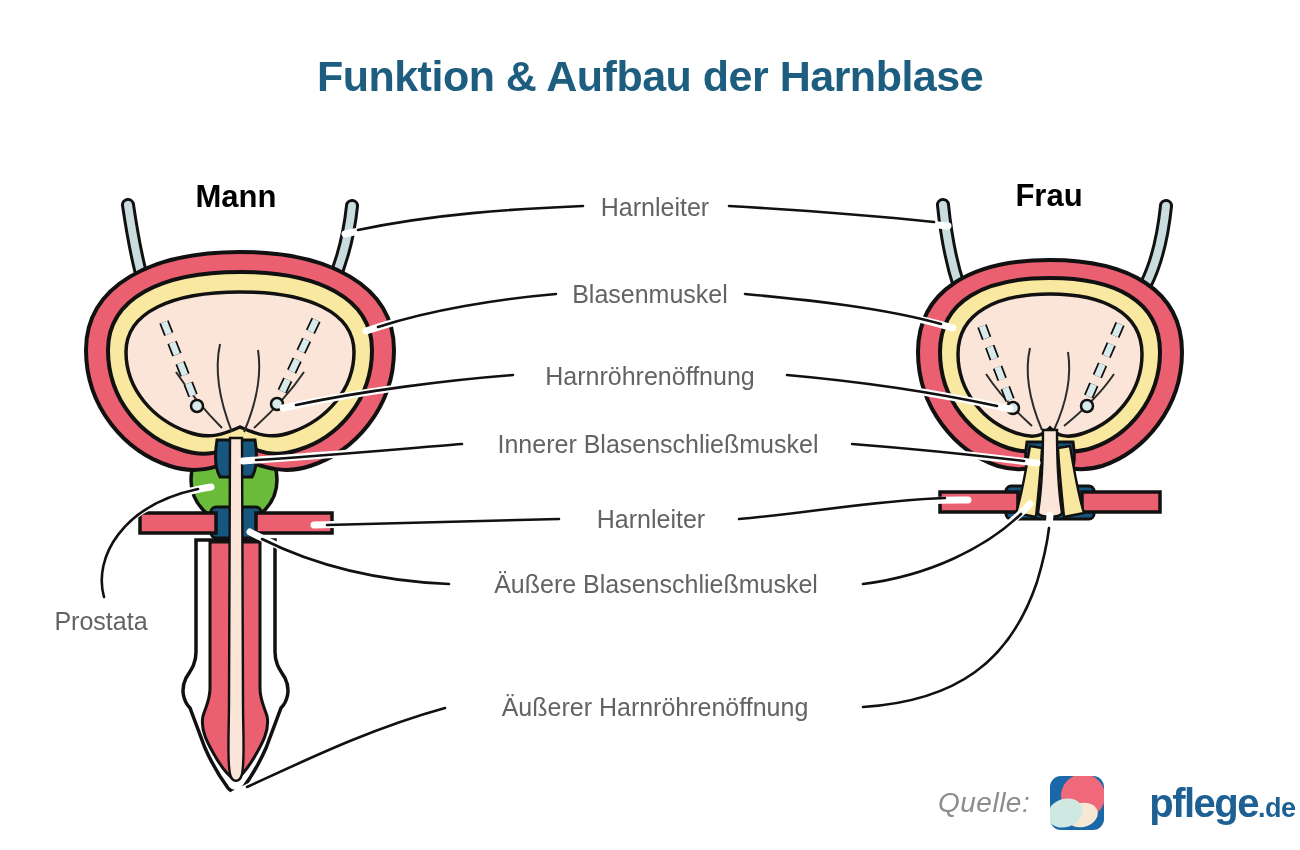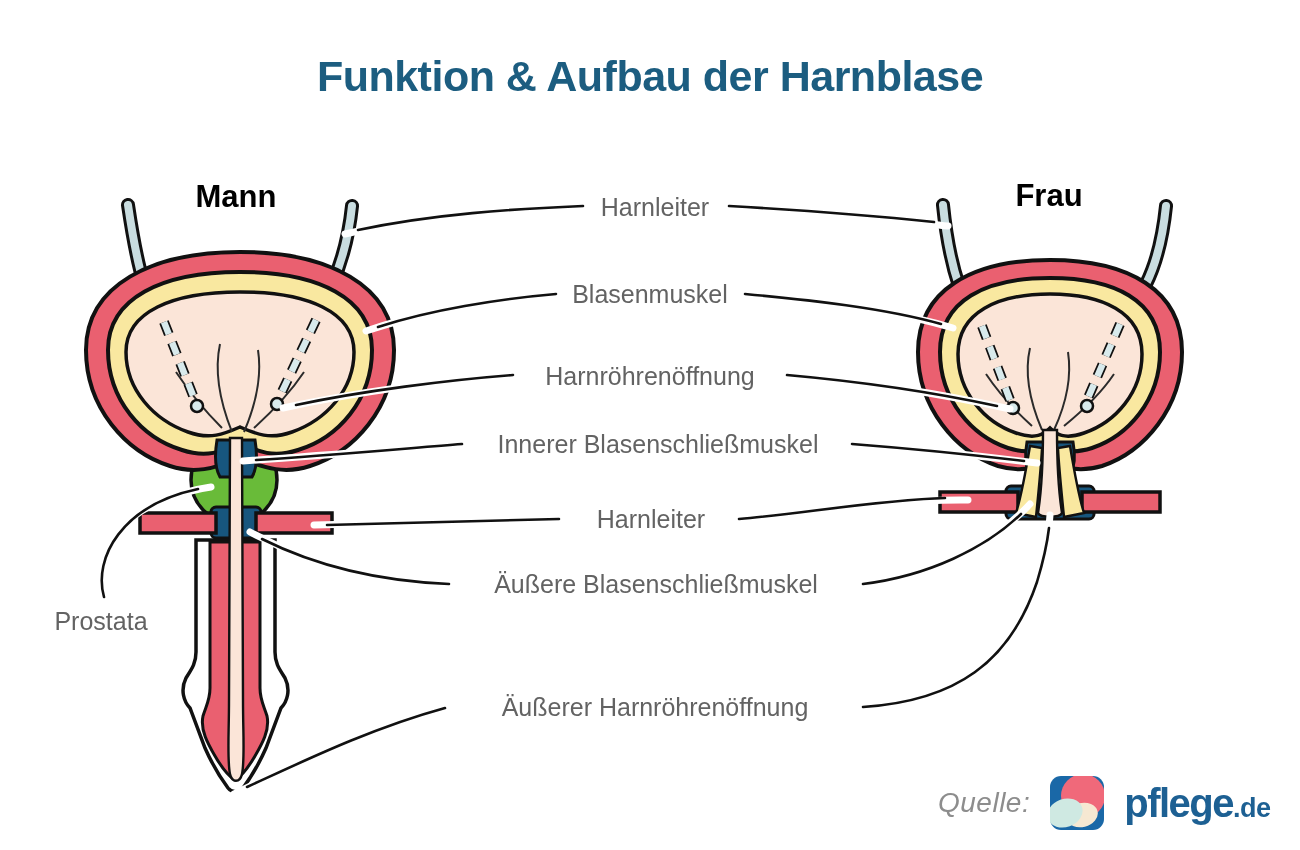--- a/index.html
+++ b/index.html
@@ -21,21 +21,21 @@
     font-size:25px;font-weight:normal;color:#636363;white-space:nowrap;
   }
   .source-row{
     position:absolute;left:938px;top:774px;height:58px;
     display:flex;align-items:center;gap:20px;
   }
   .source-label{
     font-style:italic;font-size:28px;color:#8d8d8d;letter-spacing:0.5px;
   }
   .logo-mark{width:54px;height:54px;display:block;}
-  .brand{display:flex;align-items:baseline;}
+  .brand{display:flex;align-items:baseline;margin-left:25px;}
   .brand-name{font-size:40px;font-weight:bold;color:#1d6093;letter-spacing:-1.5px;}
   .brand-tld{font-size:27px;font-weight:bold;color:#1d6093;letter-spacing:-0.5px;}
 </style>
 </head>
 <body>
 
 <div id="canvas">
 
   <svg id="art" width="1300" height="850" viewBox="0 0 1300 850">
 

